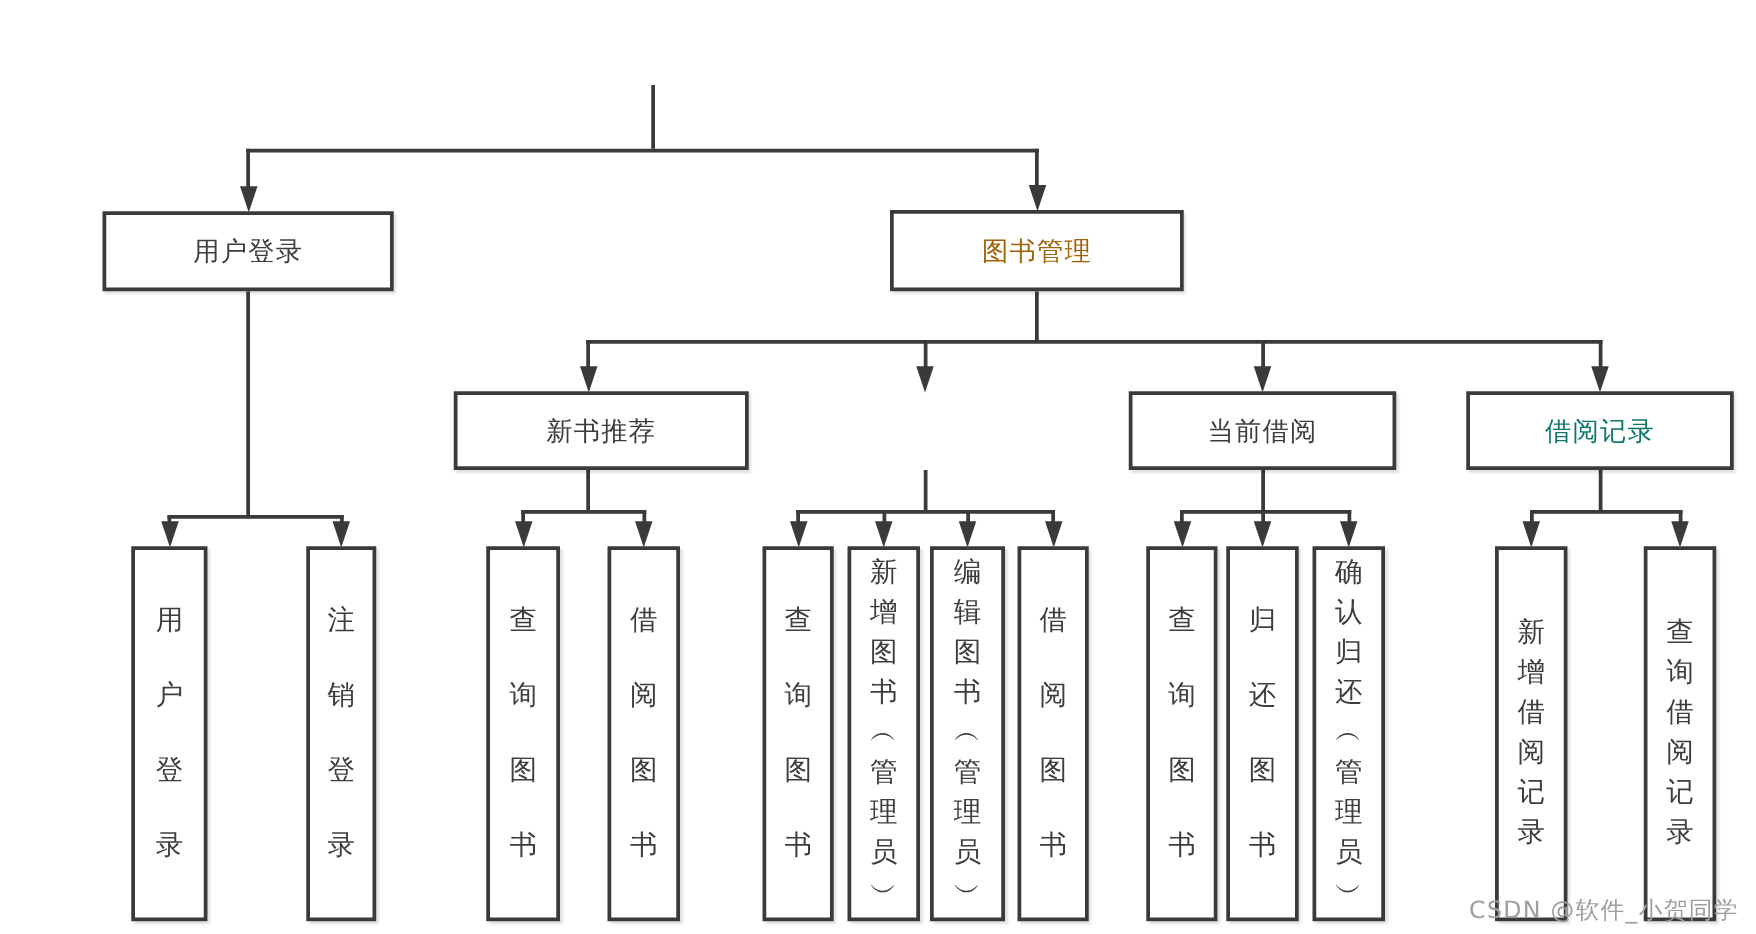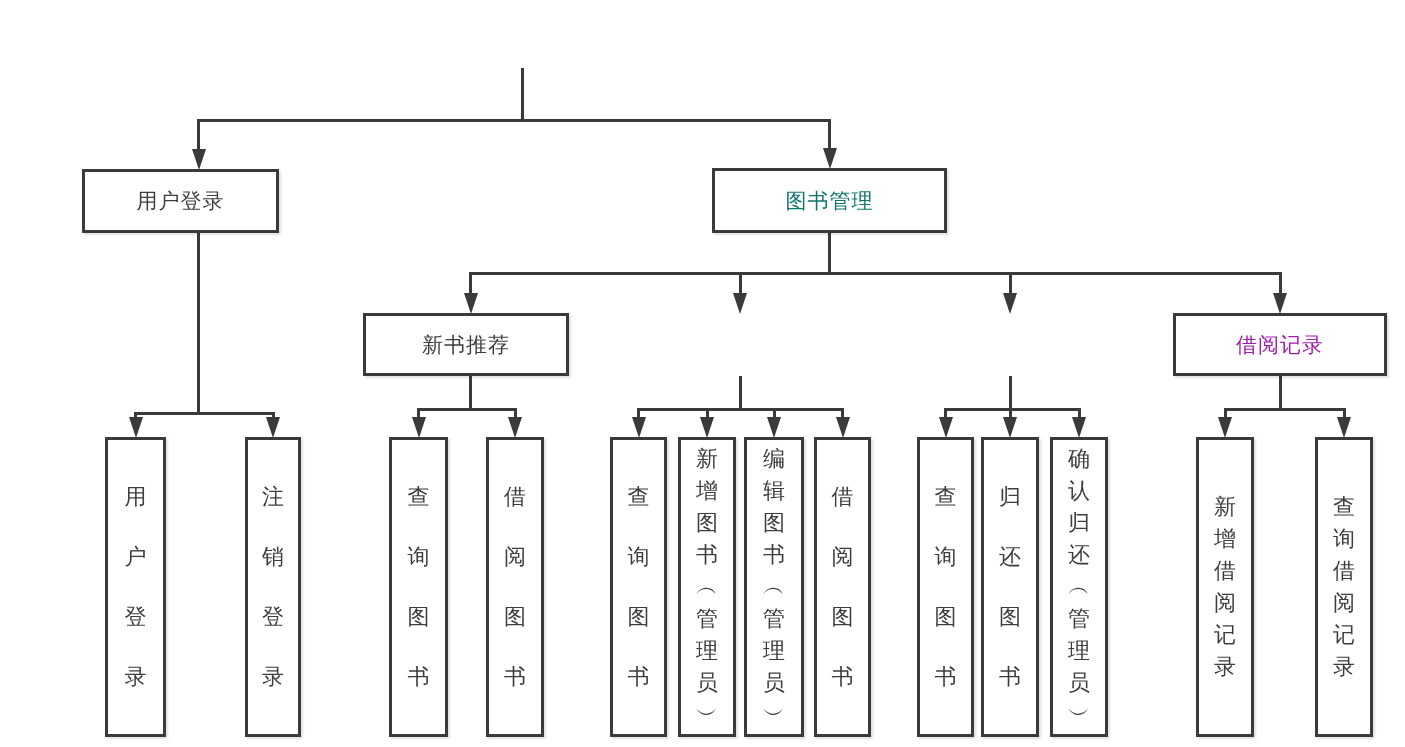--- a/index.html
+++ b/index.html
@@ -70,31 +70,35 @@
     color: #9e9e9e;
     letter-spacing: 1px;
     z-index: 5;
     white-space: nowrap;
   }
 </style>
 </head>
 <body>
 
 <div id="canvas" style="width: 1405px; height: 747px;">
-    <div class="node" style="left: 82px; top: 169px; width: 197px; height: 64px; border-color: rgb(58, 58, 58); background: rgb(255, 255, 255);">
+  <div id="watermark" style="color: rgb(158, 158, 158);">CSDN @软件_小贺同学</div>
+    <div class="node" style="left: 82px; top: 169px; width: 233px; height: 64px; border-color: rgb(58, 58, 58); background: rgb(255, 255, 255);">
       <span class="hlabel" style="color: rgb(61, 61, 61);">用户登录</span>
     </div>
     <div class="node" style="left: 712px; top: 168px; width: 235px; height: 65px; border-color: rgb(58, 58, 58); background: rgb(255, 255, 255);">
-      <span class="hlabel" style="color: #0f766e;">图书管理</span>
-    </div>
-    <div class="node" style="left: 363px; top: 313px; width: 206px; height: 63px; border-color: rgb(58, 58, 58); background: rgb(255, 255, 255);">
+      <span class="hlabel" style="color: #a16207;">图书管理</span>
+    </div>
+    <div class="node" style="left: 363px; top: 313px; width: 236px; height: 63px; border-color: rgb(58, 58, 58); background: rgb(255, 255, 255);">
       <span class="hlabel" style="color: rgb(61, 61, 61);">新书推荐</span>
     </div>
+    <div class="node" style="left: 903px; top: 313px; width: 214px; height: 63px; border-color: rgb(58, 58, 58); background: rgb(255, 255, 255);">
+      <span class="hlabel" style="color: rgb(61, 61, 61);">当前借阅</span>
+    </div>
     <div class="node" style="left: 1173px; top: 313px; width: 214px; height: 63px; border-color: rgb(58, 58, 58); background: rgb(255, 255, 255);">
-      <span class="hlabel" style="color: #a21caf;">借阅记录</span>
+      <span class="hlabel" style="color: #0f766e;">借阅记录</span>
     </div>
     <div class="node" style="left: 105px; top: 437px; width: 61px; height: 300px; border-color: rgb(58, 58, 58); background: rgb(255, 255, 255);">
       <div class="vlabel" style="gap: 38px;">
         <span style="color: rgb(61, 61, 61);">用</span>
         <span style="color: rgb(61, 61, 61);">户</span>
         <span style="color: rgb(61, 61, 61);">登</span>
         <span style="color: rgb(61, 61, 61);">录</span>
       </div>
     </div>
     <div class="node" style="left: 245px; top: 437px; width: 56px; height: 300px; border-color: rgb(58, 58, 58); background: rgb(255, 255, 255);">

